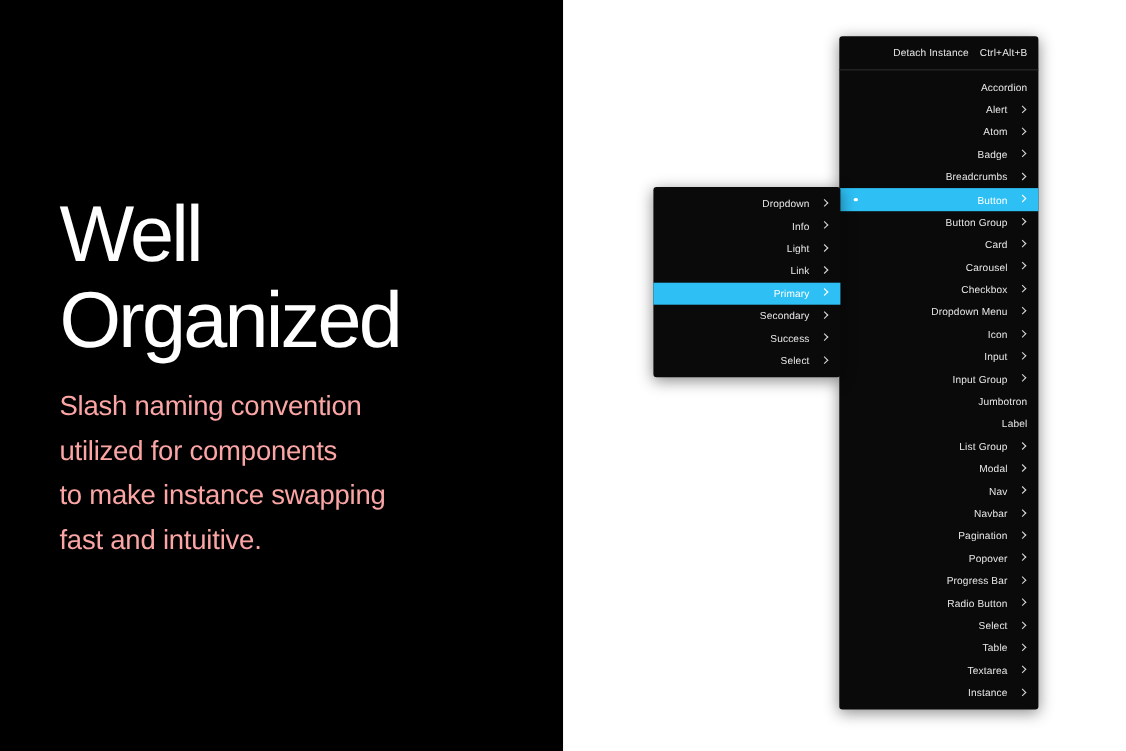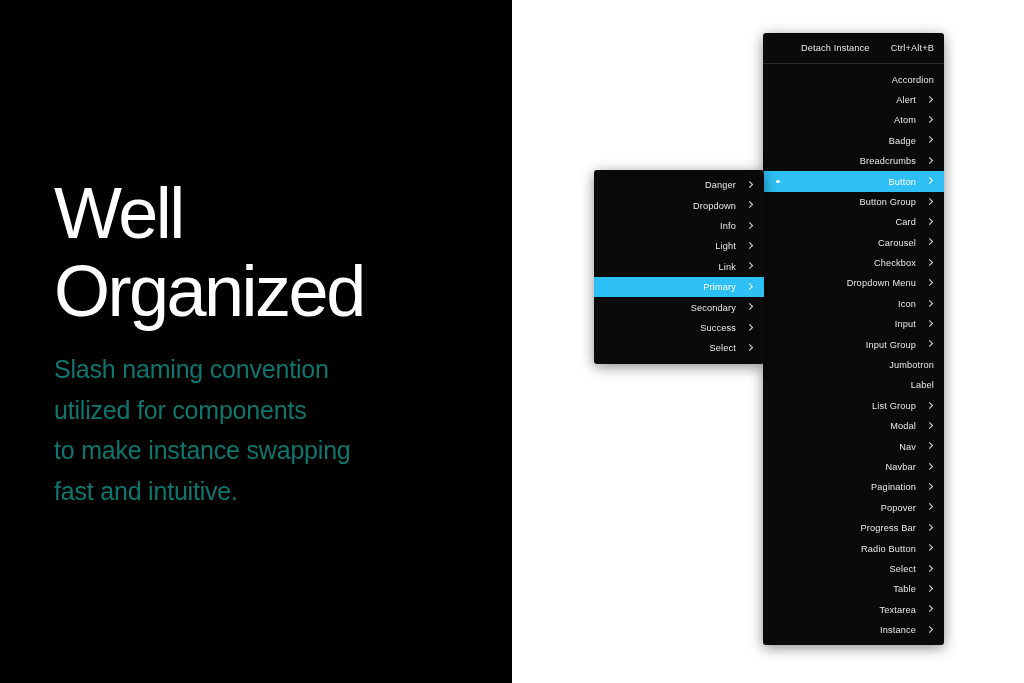--- a/index.html
+++ b/index.html
@@ -35,21 +35,21 @@
     font-size: 72px;
     line-height: 78px;
     letter-spacing: -2.5px;
   }
   #headline .hl-line { display: block; white-space: nowrap; }
 
   #subcopy {
     position: absolute;
     left: 54px;
     top: 349px;
-    color: #0f766e;
+    color: #fca5a5;
     font-family: "Liberation Sans", sans-serif;
     font-weight: 300;
     font-size: 25px;
     line-height: 40.5px;
     letter-spacing: -0.2px;
   }
   #subcopy .sc-line { display: block; white-space: nowrap; }
 
   
   #right-panel {
@@ -89,21 +89,21 @@
     letter-spacing: 0.15px;
     white-space: nowrap;
     cursor: default;
   }
 
   .menu-item .mi-label { flex: 1 1 auto; }
 
   .menu-item .mi-shortcut {
     color: #e8e8e8;
     font-size: 9.2px;
-    margin-left: 21px;
+    margin-left: 10px;
     flex: 0 0 auto;
   }
 
   .menu-item.selected {
     background: #2ec0f5;
     color: #ffffff;
   }
 
   .chevron {
     flex: 0 0 auto;
@@ -288,24 +288,20 @@
         <div class="menu-item">
           <span class="mi-label">Instance</span>
           <span class="chevron"></span>
         </div>
       </div>
   </div>
 
   <div class="menu" id="variant-menu">
     <div class="menu-section" id="variant-menu-list">
         <div class="menu-item">
-          <span class="mi-label">Danger</span>
-          <span class="chevron"></span>
-        </div>
-        <div class="menu-item">
           <span class="mi-label">Dropdown</span>
           <span class="chevron"></span>
         </div>
         <div class="menu-item">
           <span class="mi-label">Info</span>
           <span class="chevron"></span>
         </div>
         <div class="menu-item">
           <span class="mi-label">Light</span>
           <span class="chevron"></span>

